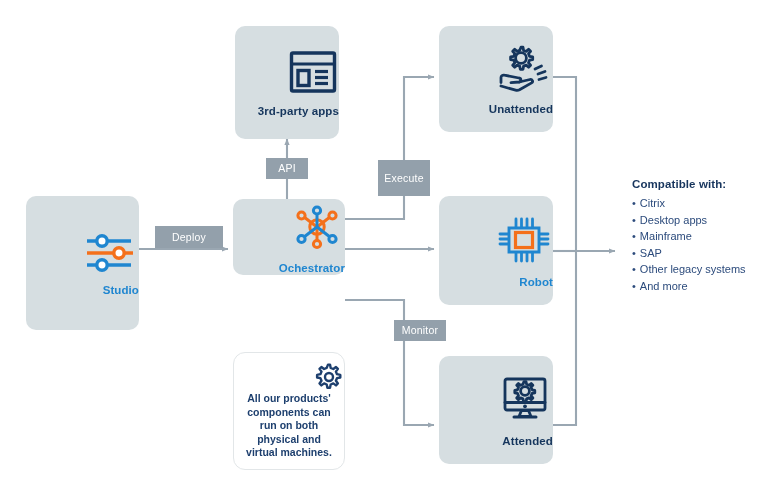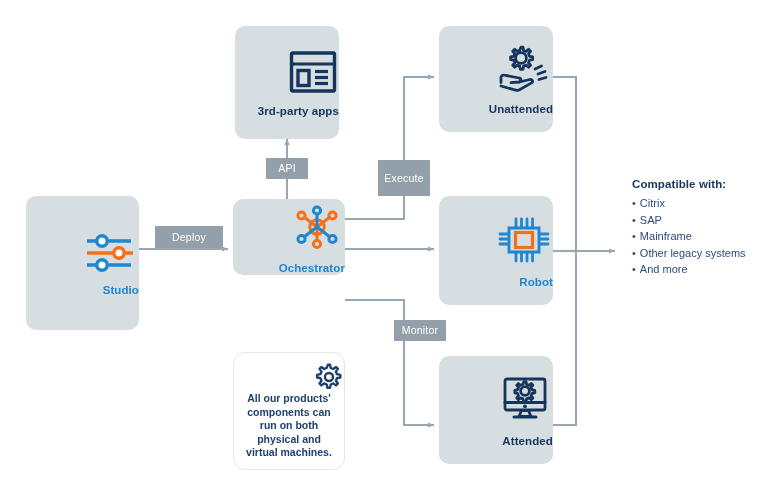--- a/index.html
+++ b/index.html
@@ -302,20 +302,21 @@
   </div>
 
   <div class="chip" style="left:378px; top:320px; width:52px; height:21px;margin-left:16px;">
     <span>Monitor</span>
   </div>
 
   <div id="compat">
     <div class="compat-title">Compatible with:</div>
     <ul>
       <li>Citrix</li>
+      <li>Desktop apps</li>
+      <li>Mainframe</li>
       <li>SAP</li>
-      <li>Mainframe</li>
       <li>Other legacy systems</li>
       <li>And more</li>
     </ul>
   </div>
 
 </div>
 
 </body></html>

